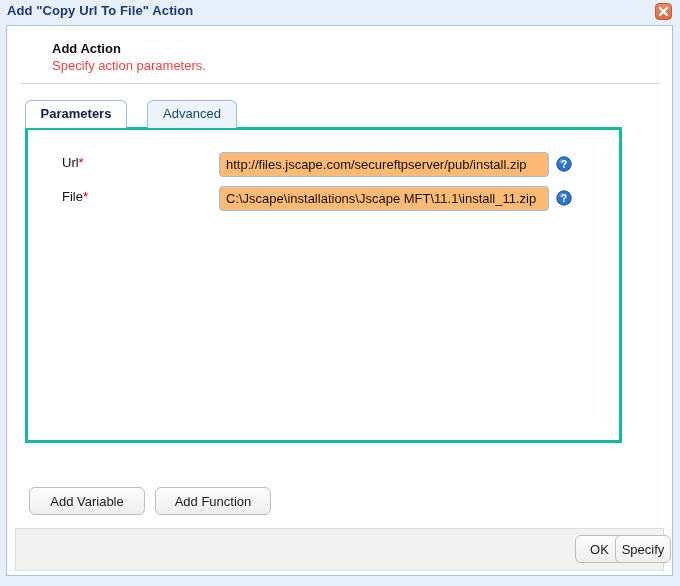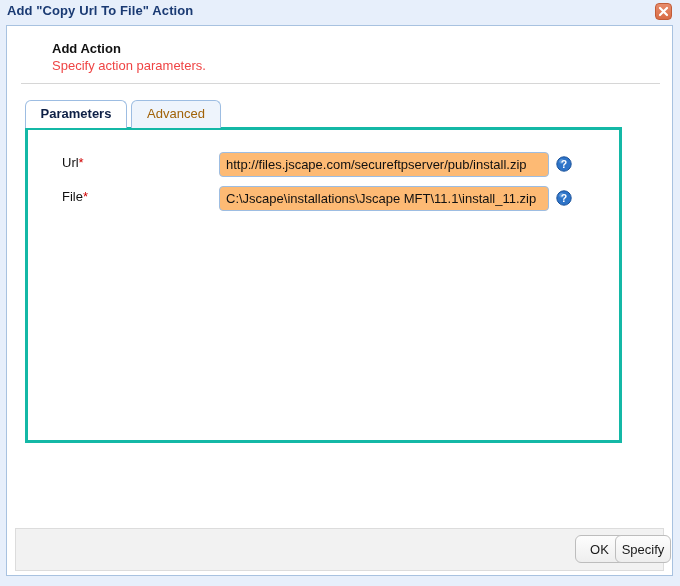--- a/index.html
+++ b/index.html
@@ -104,22 +104,23 @@
     user-select: none;
   }
   .tab.active {
     background: #ffffff;
     font-weight: bold;
     color: #0d1f45;
     z-index: 3;
   }
   .tab.inactive {
     background: #eef4fc;
-    color: #a16207;
+    color: #0c4a6e;
     z-index: 2;
+    margin-left: 16px;
   }
   #tab-parameters { left: 0;   width: 102px; }
   #tab-advanced   { left: 106px; width: 90px; }
 
   
   #tab-panel {
     position: absolute;
     left: 18px; top: 101px;
     width: 597px; height: 316px;
     background: #ffffff;
@@ -256,18 +257,20 @@
           <circle cx="8" cy="8" r="7.2" fill="#2e74c8" stroke="#1b529a" stroke-width="1"></circle>
           <circle cx="5.6" cy="5.4" r="2.4" fill="#6ba3e0" opacity="0.75"></circle>
           <text x="8" y="12" text-anchor="middle" font-family="Liberation Sans, sans-serif" font-size="10.5" font-weight="bold" fill="#ffffff">?</text>
         </svg>
       </span>
     </div>
 
   </div>
   <div id="tab-seam"></div>
 
+  <button class="btn" id="btn-add-variable">Add Variable</button>
+  <button class="btn" id="btn-add-function">Add Function</button>
 
   <div id="footer-bar"></div>
   <button class="btn" id="btn-ok">OK</button>
   <button class="btn" id="btn-cancel">Specify</button>
 
 </div>
 
 </body></html>

